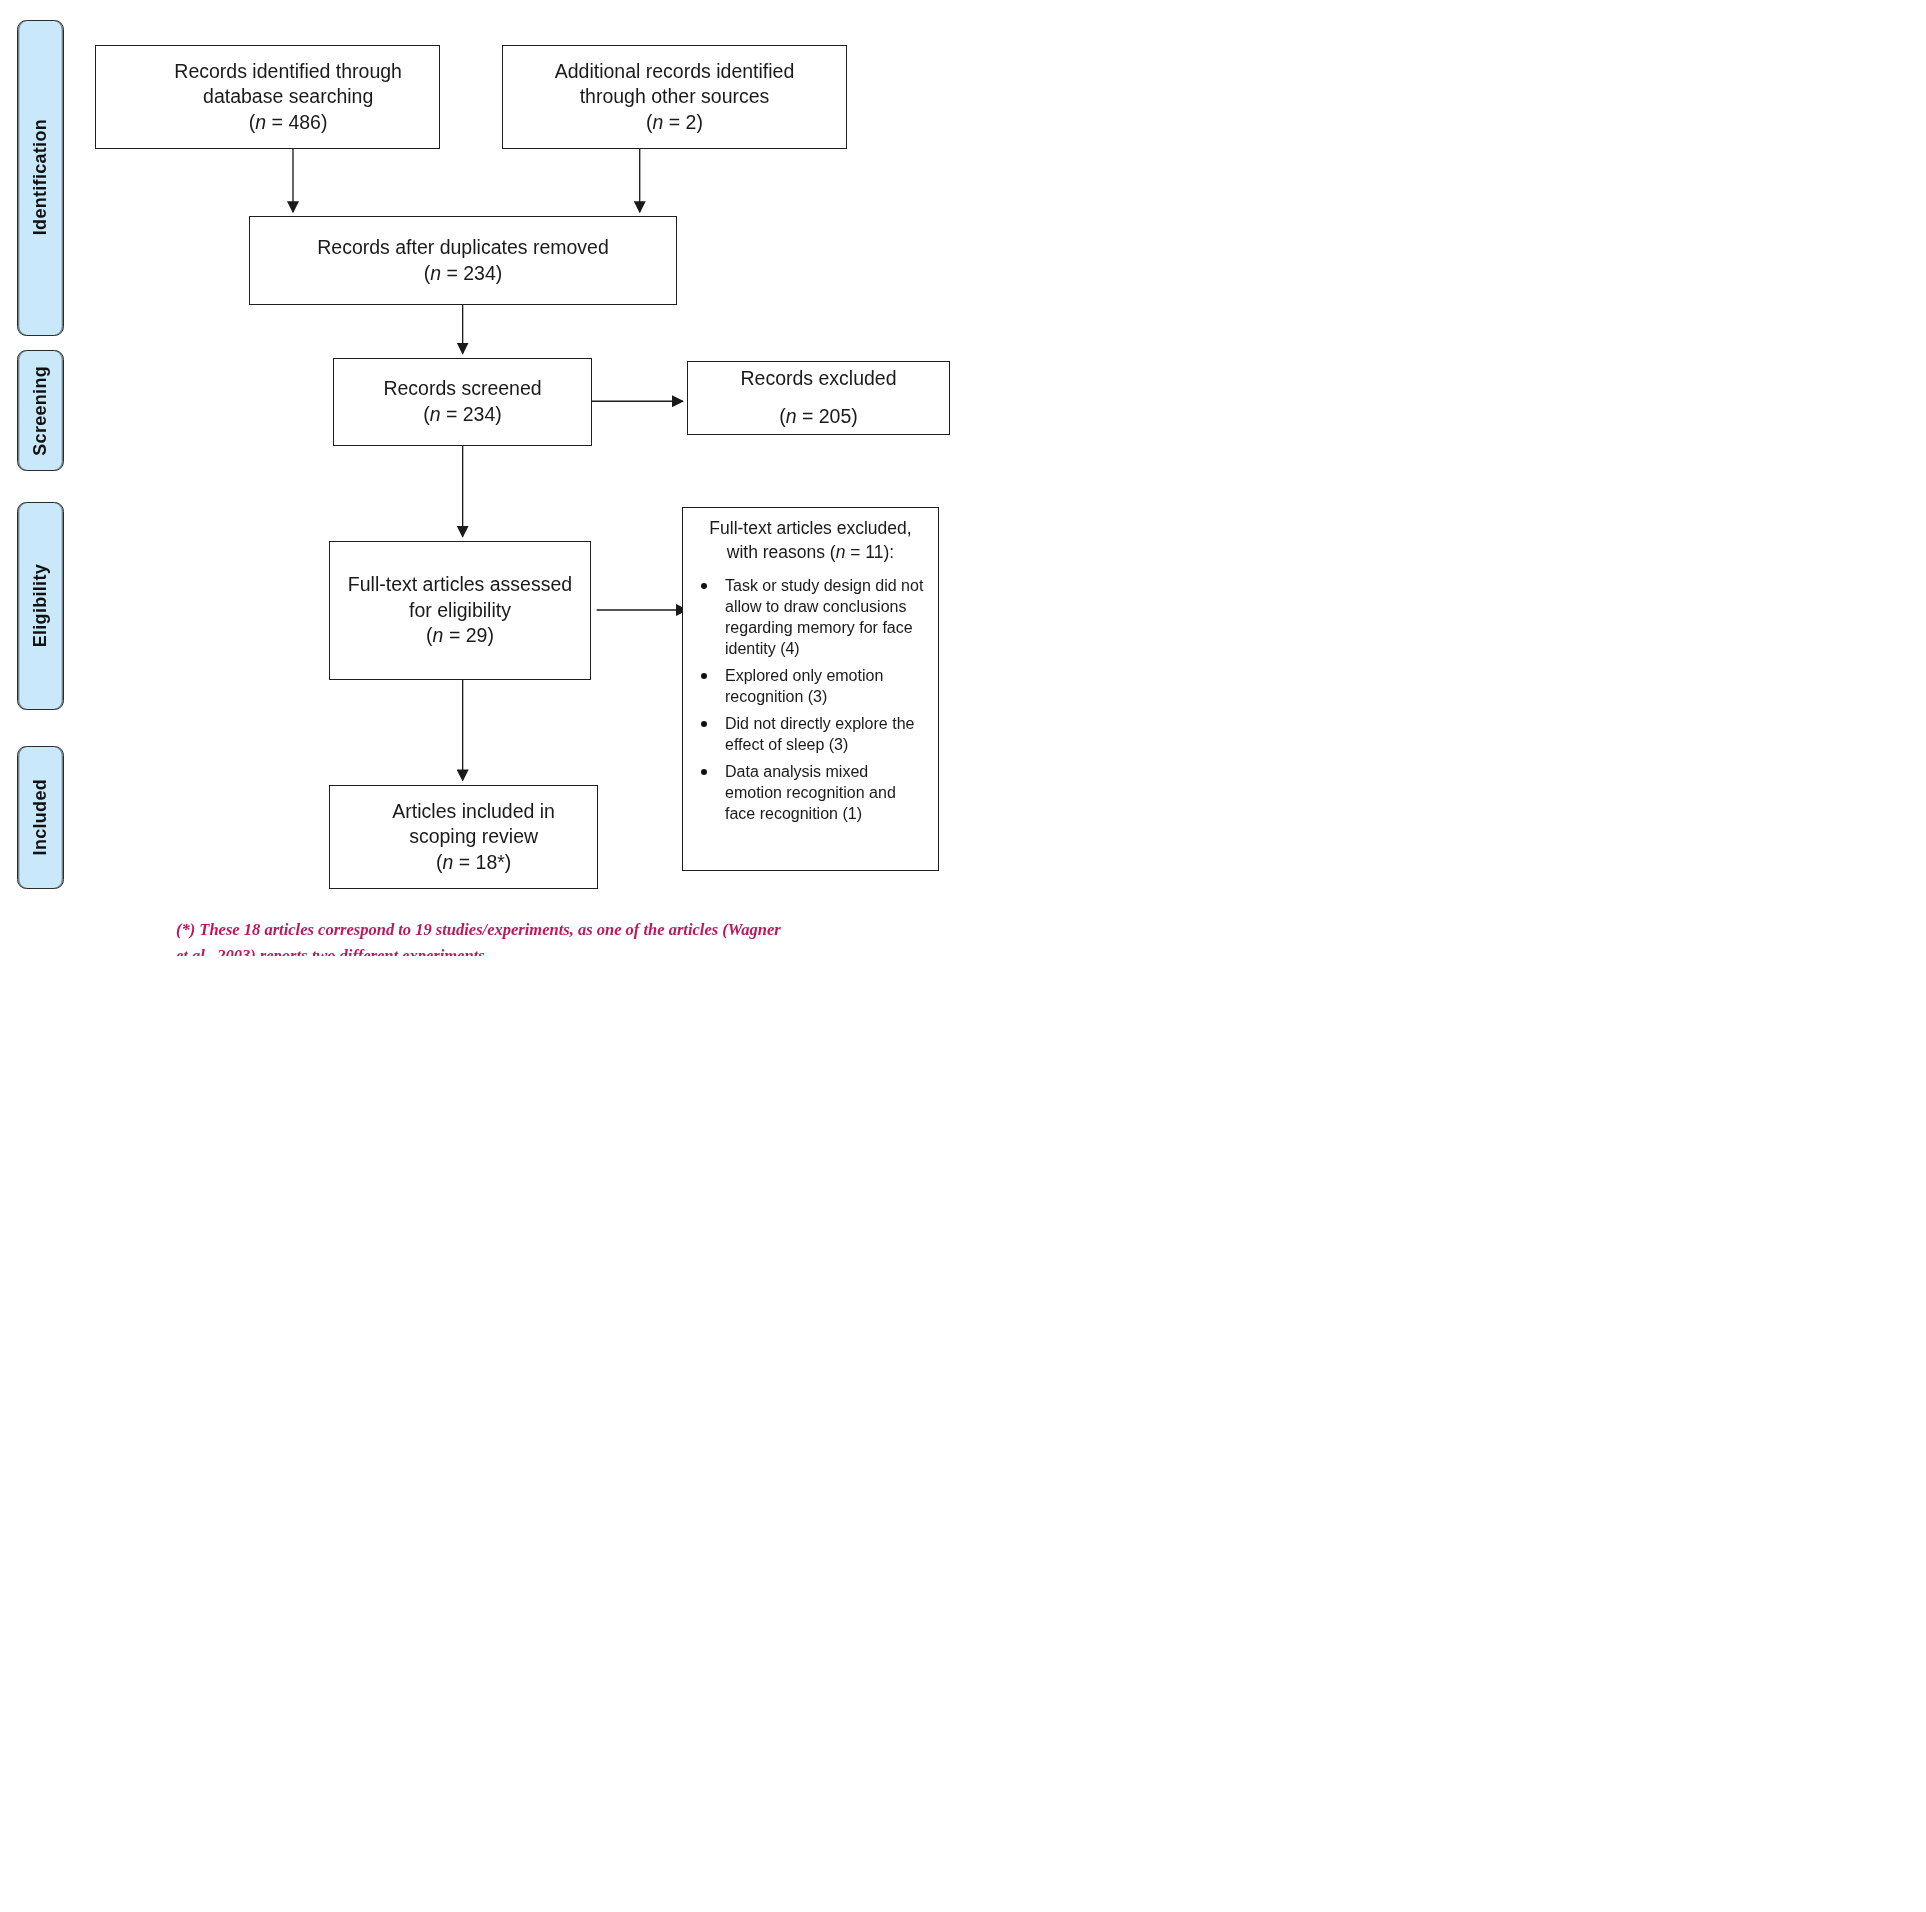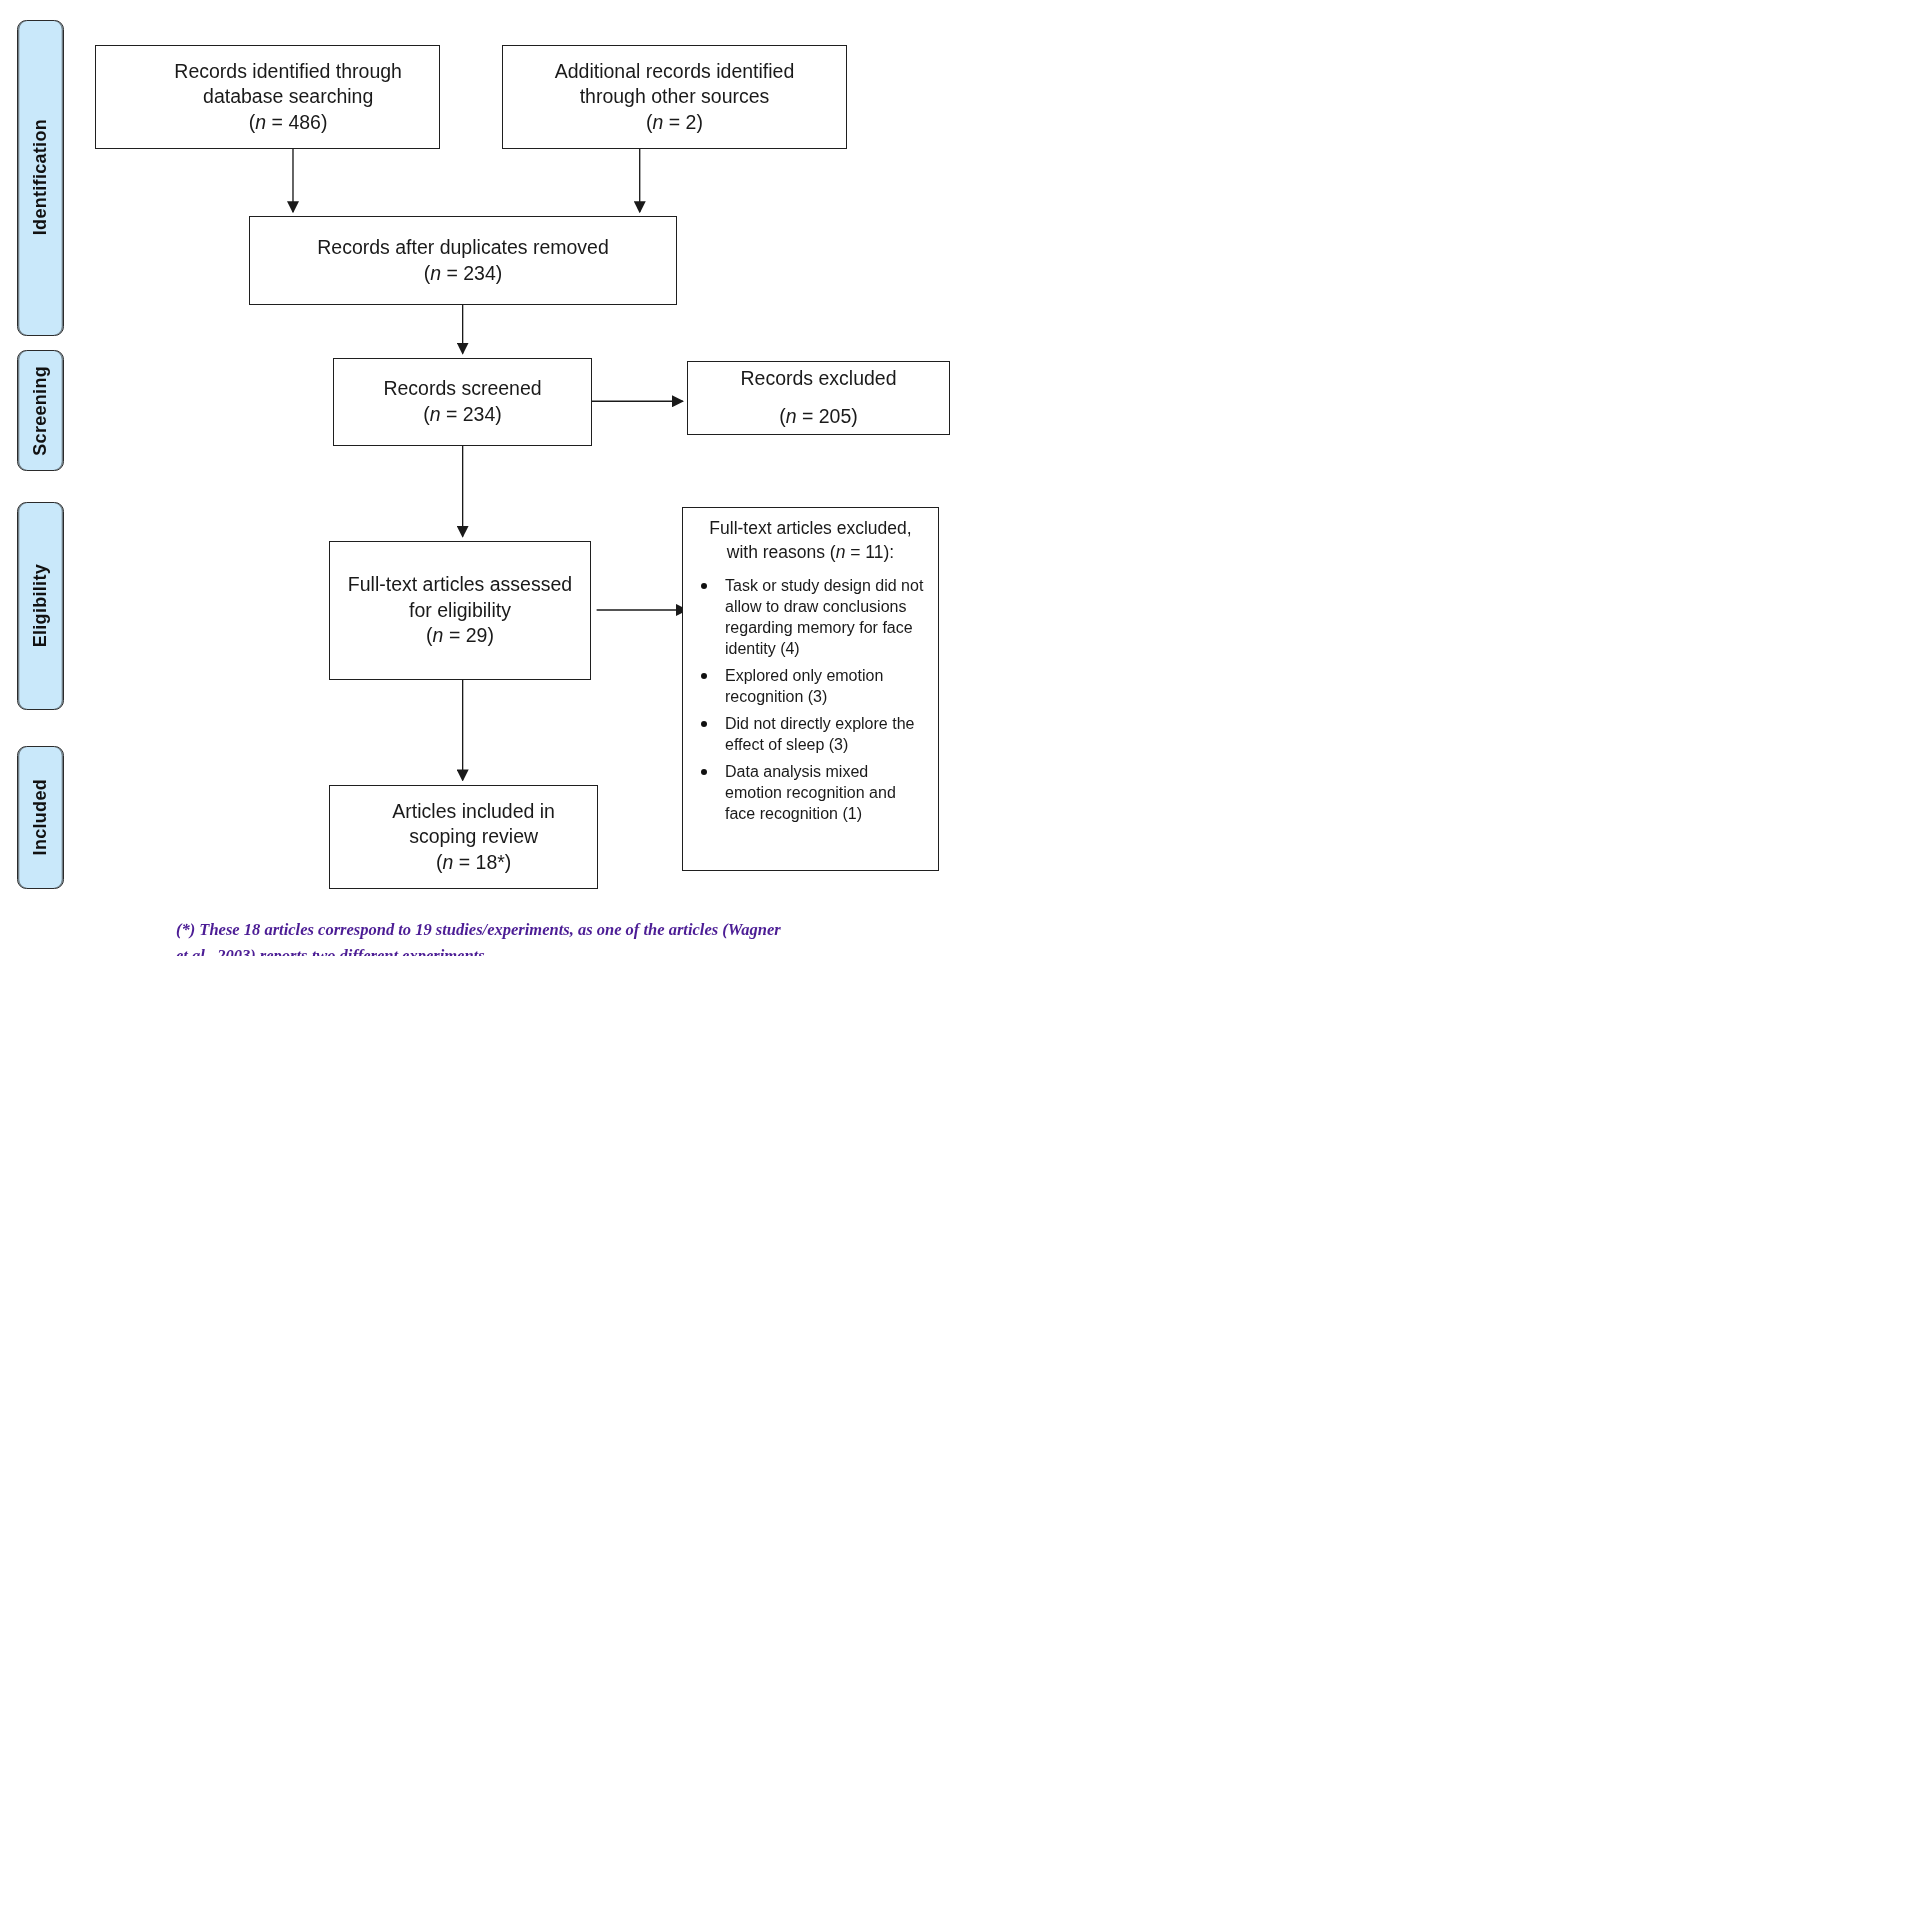--- a/index.html
+++ b/index.html
@@ -113,21 +113,21 @@
   .footnote {
     position: absolute;
     left: 176px;
     top: 900px;
     width: 774px;
     font-family: "Liberation Serif", serif;
     font-style: italic;
     font-weight: 600;
     font-size: 16.5px;
     line-height: 26px;
-    color: #4c1d95;
+    color: #be185d;
   }
   .footnote span { display: block; }
 </style>
 </head>
 <body>
 
 <div class="canvas">
 
   <svg class="connectors" viewBox="0 0 1430 1420" aria-hidden="true">
     <defs>

